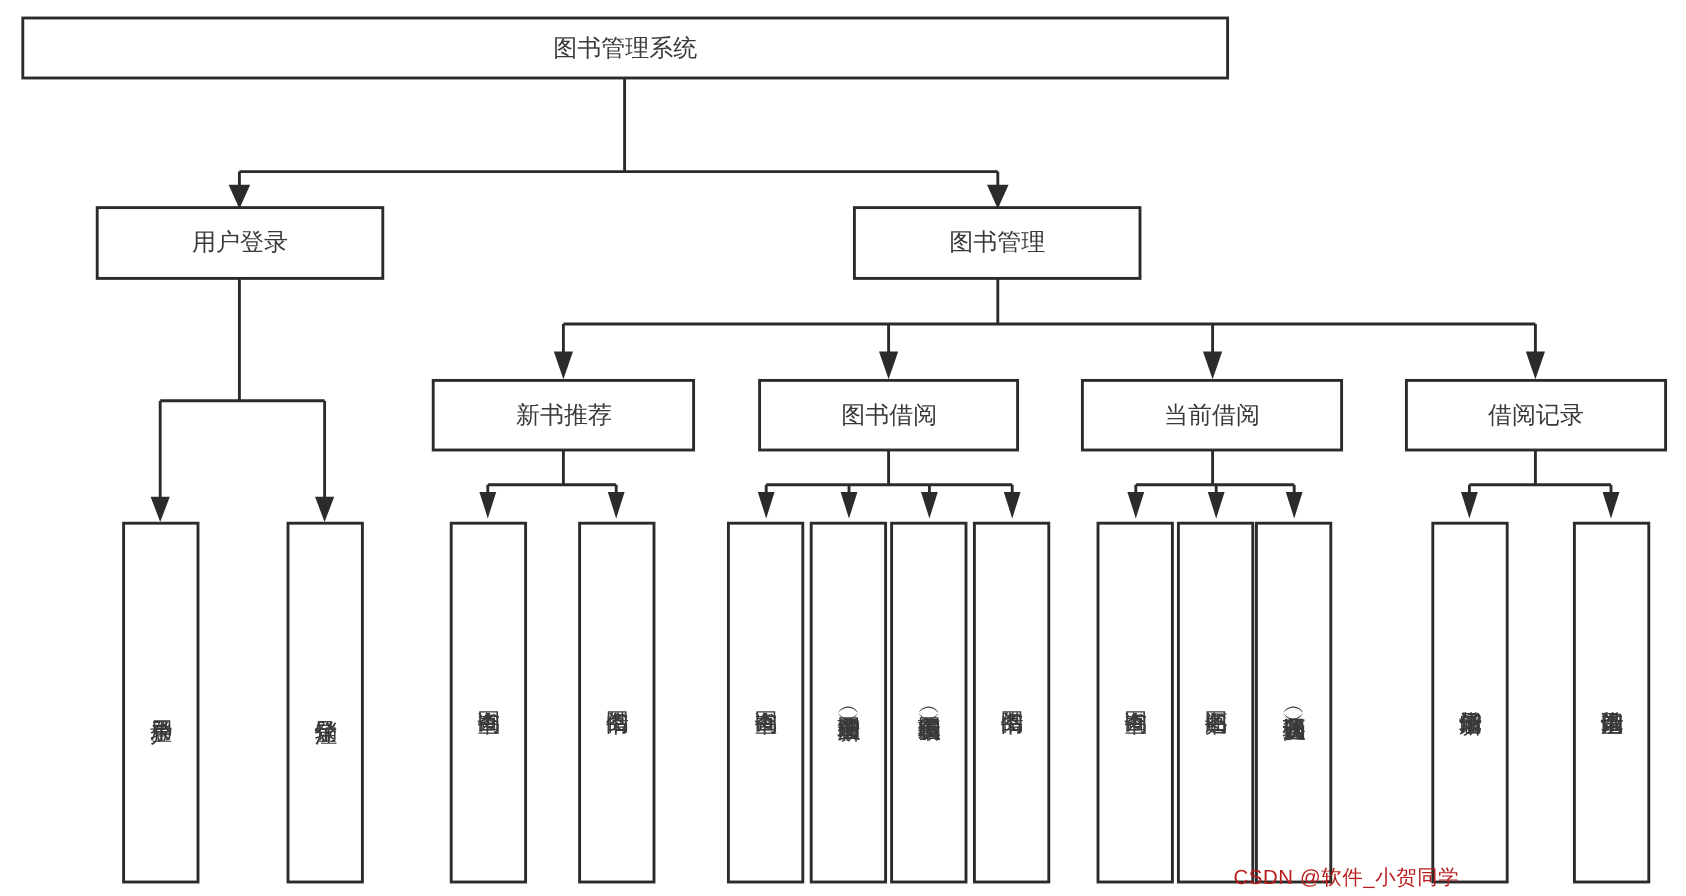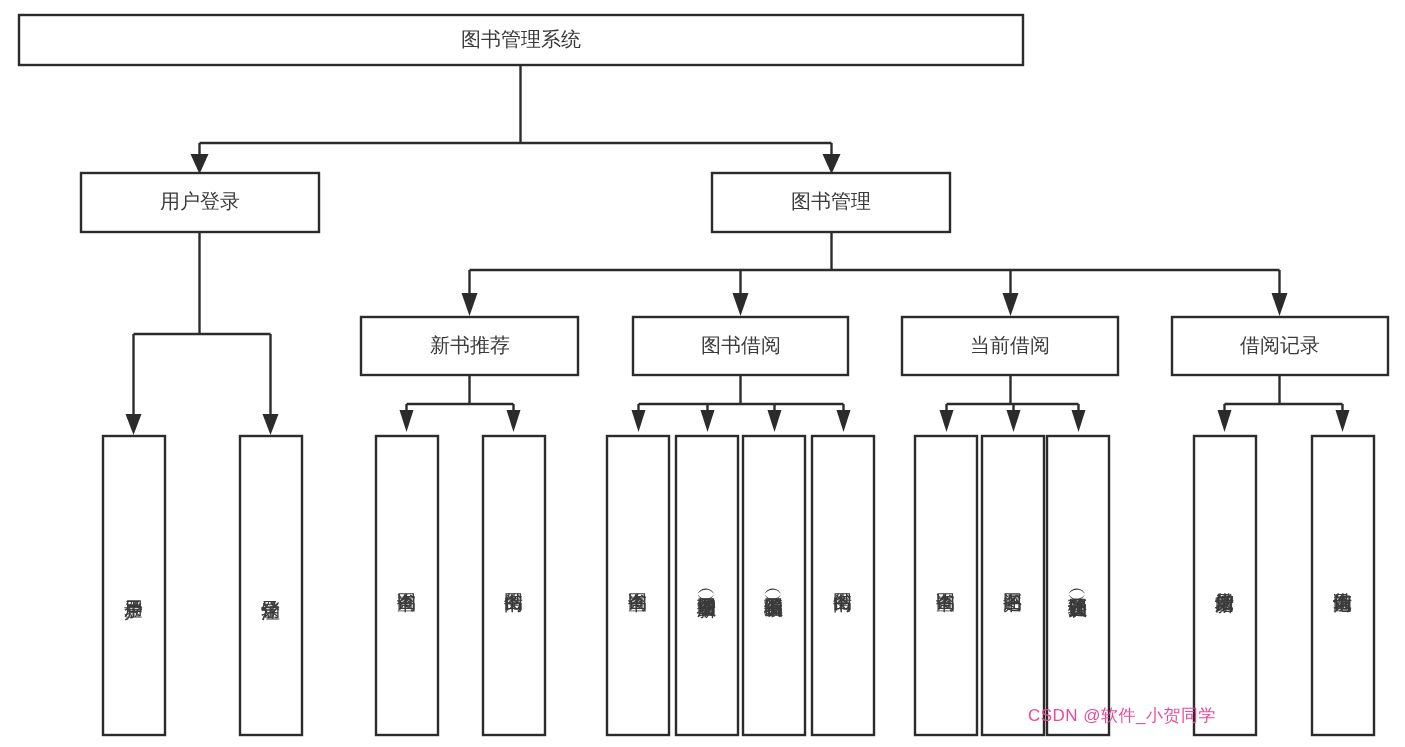--- a/index.html
+++ b/index.html
@@ -51,24 +51,24 @@
   }
   .node-label-v {
     fill: #3a3a3a;
     font-family: "Liberation Sans", "DejaVu Sans", sans-serif;
     font-size: 19px;
     text-anchor: middle;
   }
   .watermark {
     position: absolute;
     right: 8px;
-    bottom: 20px;
+    bottom: 4px;
     font-family: "Liberation Sans", "DejaVu Sans", sans-serif;
     font-size: 17px;
-    color: #ec4899;
+    color: #b91c1c;
     white-space: nowrap;
     letter-spacing: 0.5px;
     pointer-events: none;
   }
 </style>
 </head>
 <body>
 
 <div id="diagram-root">
 

